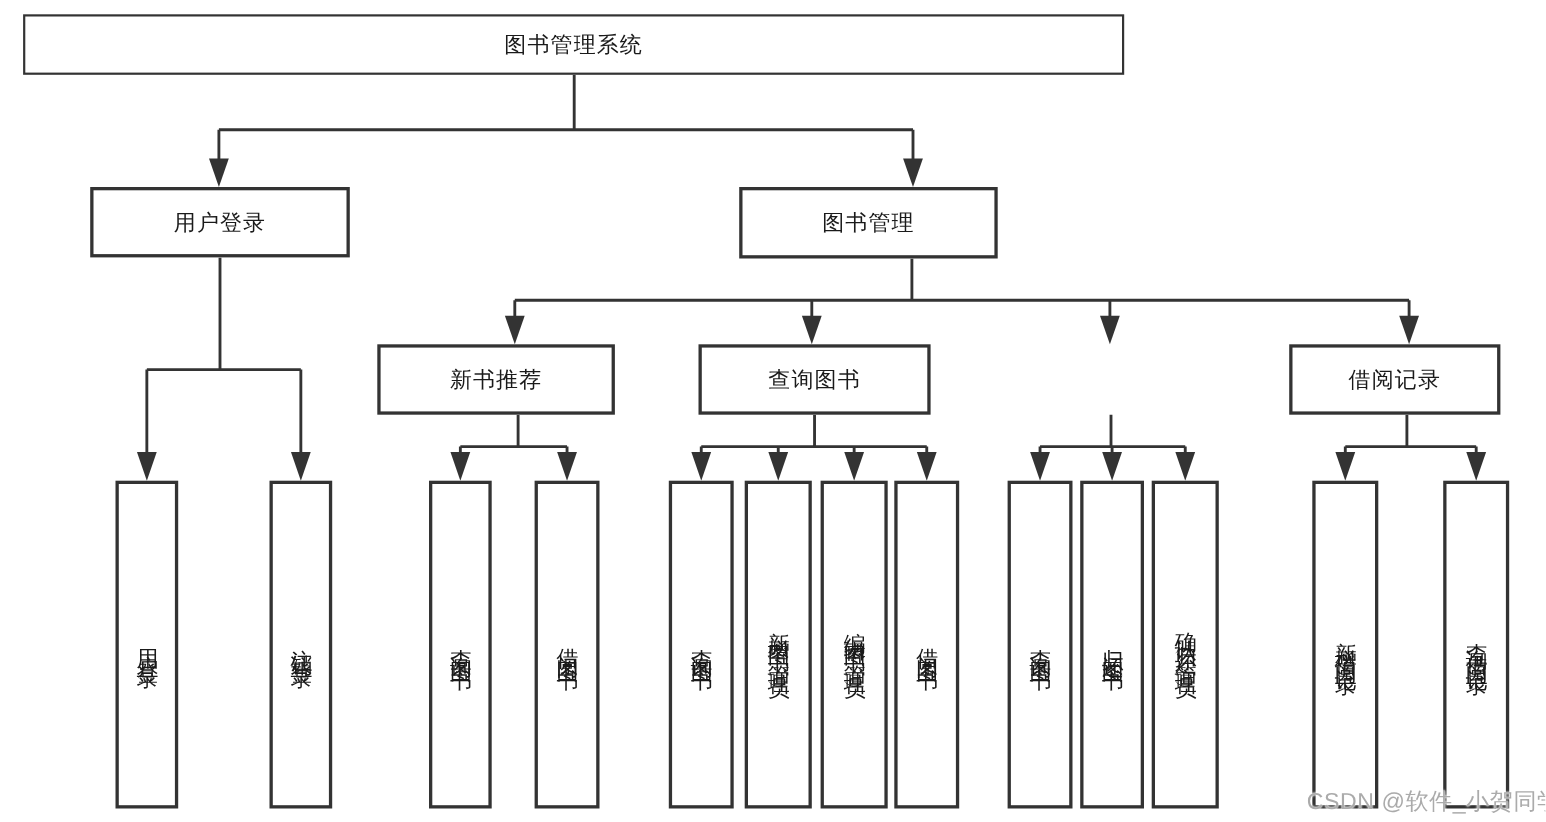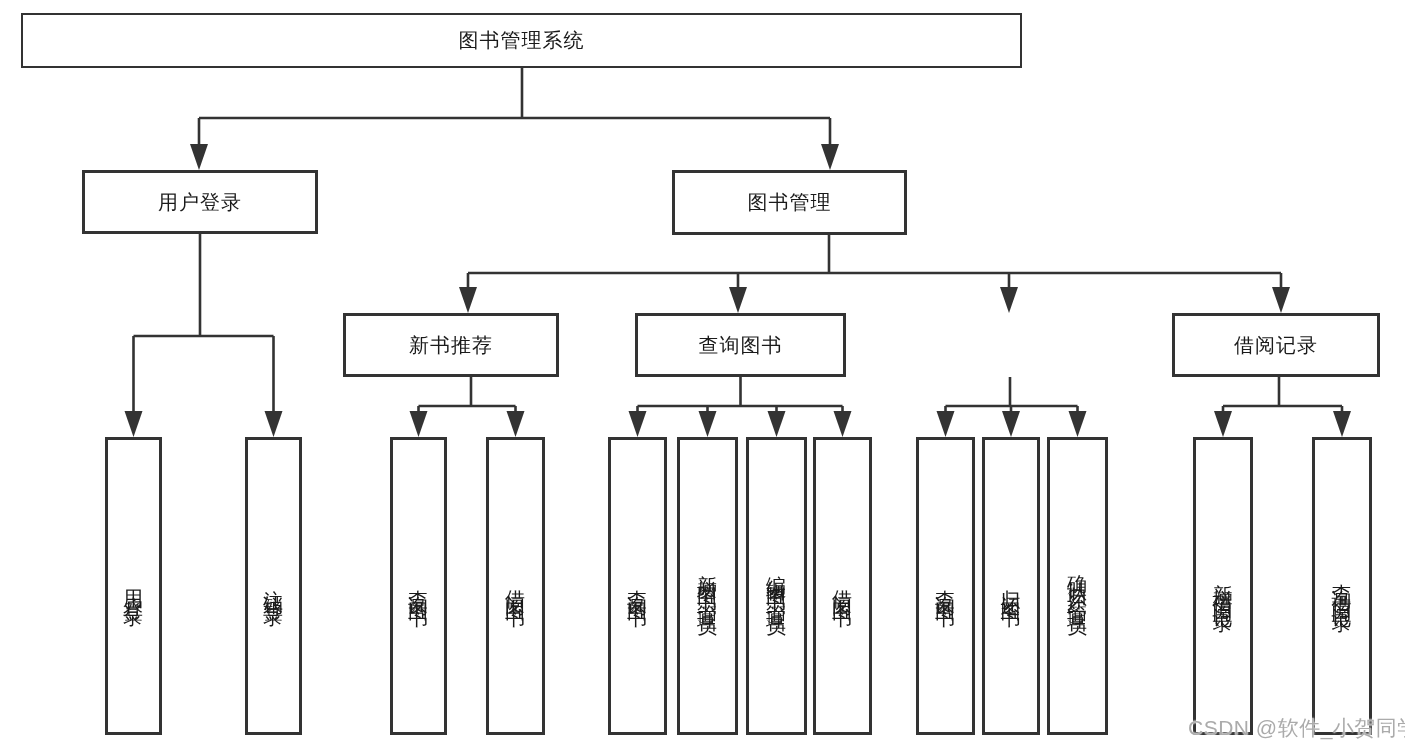--- a/index.html
+++ b/index.html
@@ -47,21 +47,21 @@
   }
 
   
   #n-root{left:21px;top:13px;width:1001px;height:55px;}
   #n-user-login{left:82px;top:170px;width:236px;height:64px;}
   #n-book-mgmt{left:672px;top:170px;width:235px;height:65px;}
 
   #n-newbook{left:343px;top:313px;width:216px;height:64px;}
   #n-borrowing{left:635px;top:313px;width:211px;height:64px;}
   #n-current{left:903px;top:313px;width:214px;height:64px;}
-  #n-records{left:1172px;top:313px;width:208px;height:64px;}
+  #n-records{left:1172px;top:313px;width:192px;height:64px;}
 
   .leaf{top:437px;height:298px;}
   #l-user-login{left:105px;width:57px;}
   #l-logout{left:245px;width:57px;}
   #l-nb-query{left:390px;width:57px;}
   #l-nb-borrow{left:486px;width:59px;}
   #l-bb-query{left:608px;width:59px;}
   #l-bb-add{left:677px;width:61px;}
   #l-bb-edit{left:746px;width:61px;}
   #l-bb-borrow{left:813px;width:59px;}

